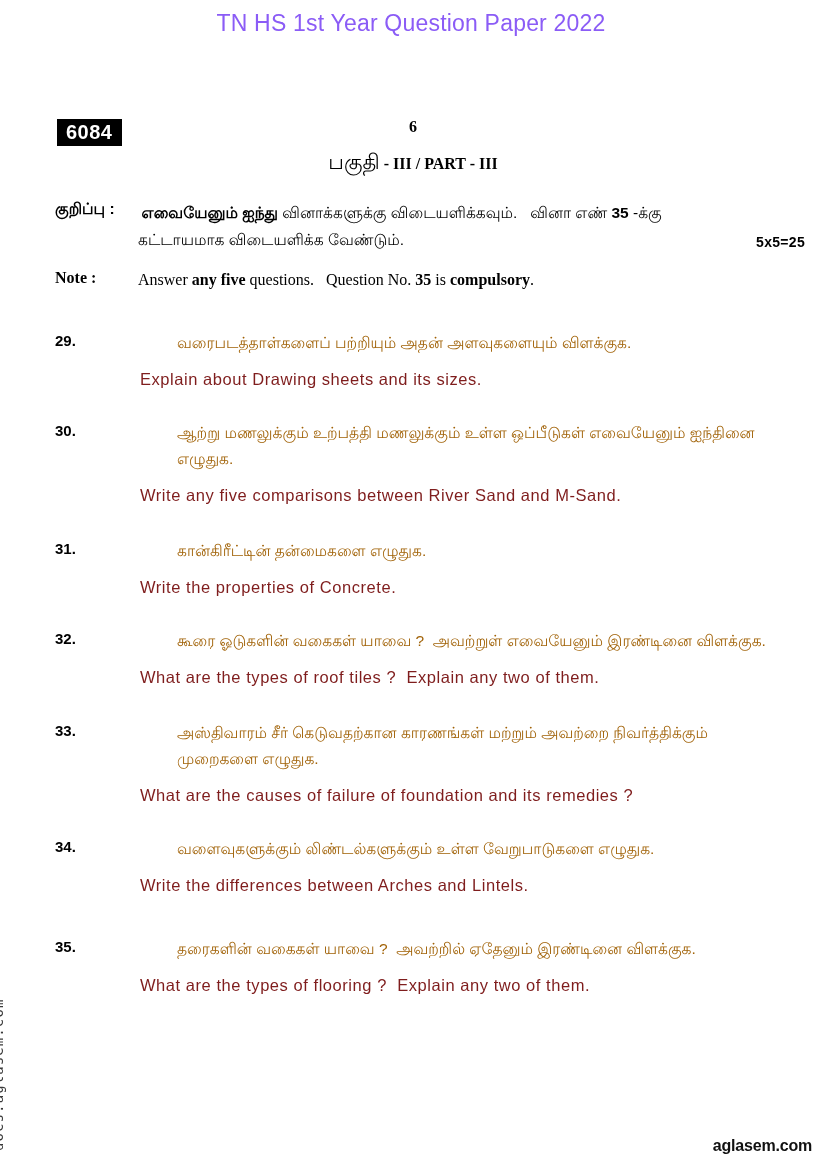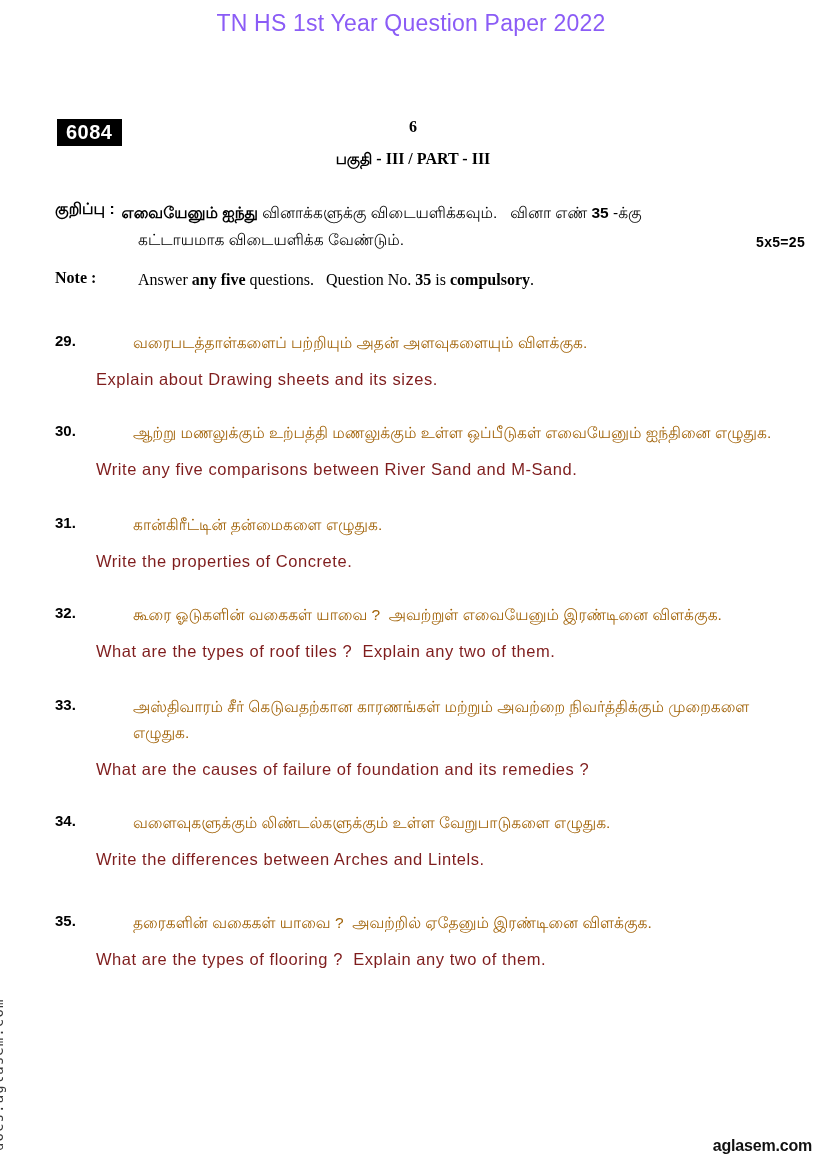--- a/index.html
+++ b/index.html
@@ -74,34 +74,35 @@
     left: 0;
     top: 150px;
     width: 826px;
     text-align: center;
     font-size: 16px;
     font-weight: bold;
     font-family: "Liberation Serif", "DejaVu Serif", serif;
   }
   .part-heading .tam {
     font-family: "Liberation Sans", "DejaVu Sans", sans-serif;
-    font-weight: 700;
-    font-size: 15px;
+    font-weight: 400;
+    font-size: 21px;
   }
 
   
   .note-block {
     position: absolute;
     left: 55px;
     top: 200px;
     width: 720px;
   }
   .note-row {
     display: flex;
     align-items: flex-start;
+    gap: 20px;
   }
   .note-label-ta {
     font-family: "Liberation Sans", "DejaVu Sans", sans-serif;
     font-size: 15.5px;
     font-weight: bold;
     white-space: nowrap;
     flex: 0 0 auto;
     padding-right: 7px;
   }
   .note-body-ta {
@@ -151,20 +152,21 @@
   
   .questions {
     position: absolute;
     left: 55px;
     top: 330px;
     width: 722px;
   }
   .q-item {
     display: flex;
     align-items: flex-start;
+    gap: 44px;
   }
   .q-num {
     flex: 0 0 41px;
     font-family: "Liberation Sans", "DejaVu Sans", sans-serif;
     font-weight: bold;
     font-size: 15px;
     padding-top: 2px;
   }
   .q-body {
     flex: 1 1 auto;

